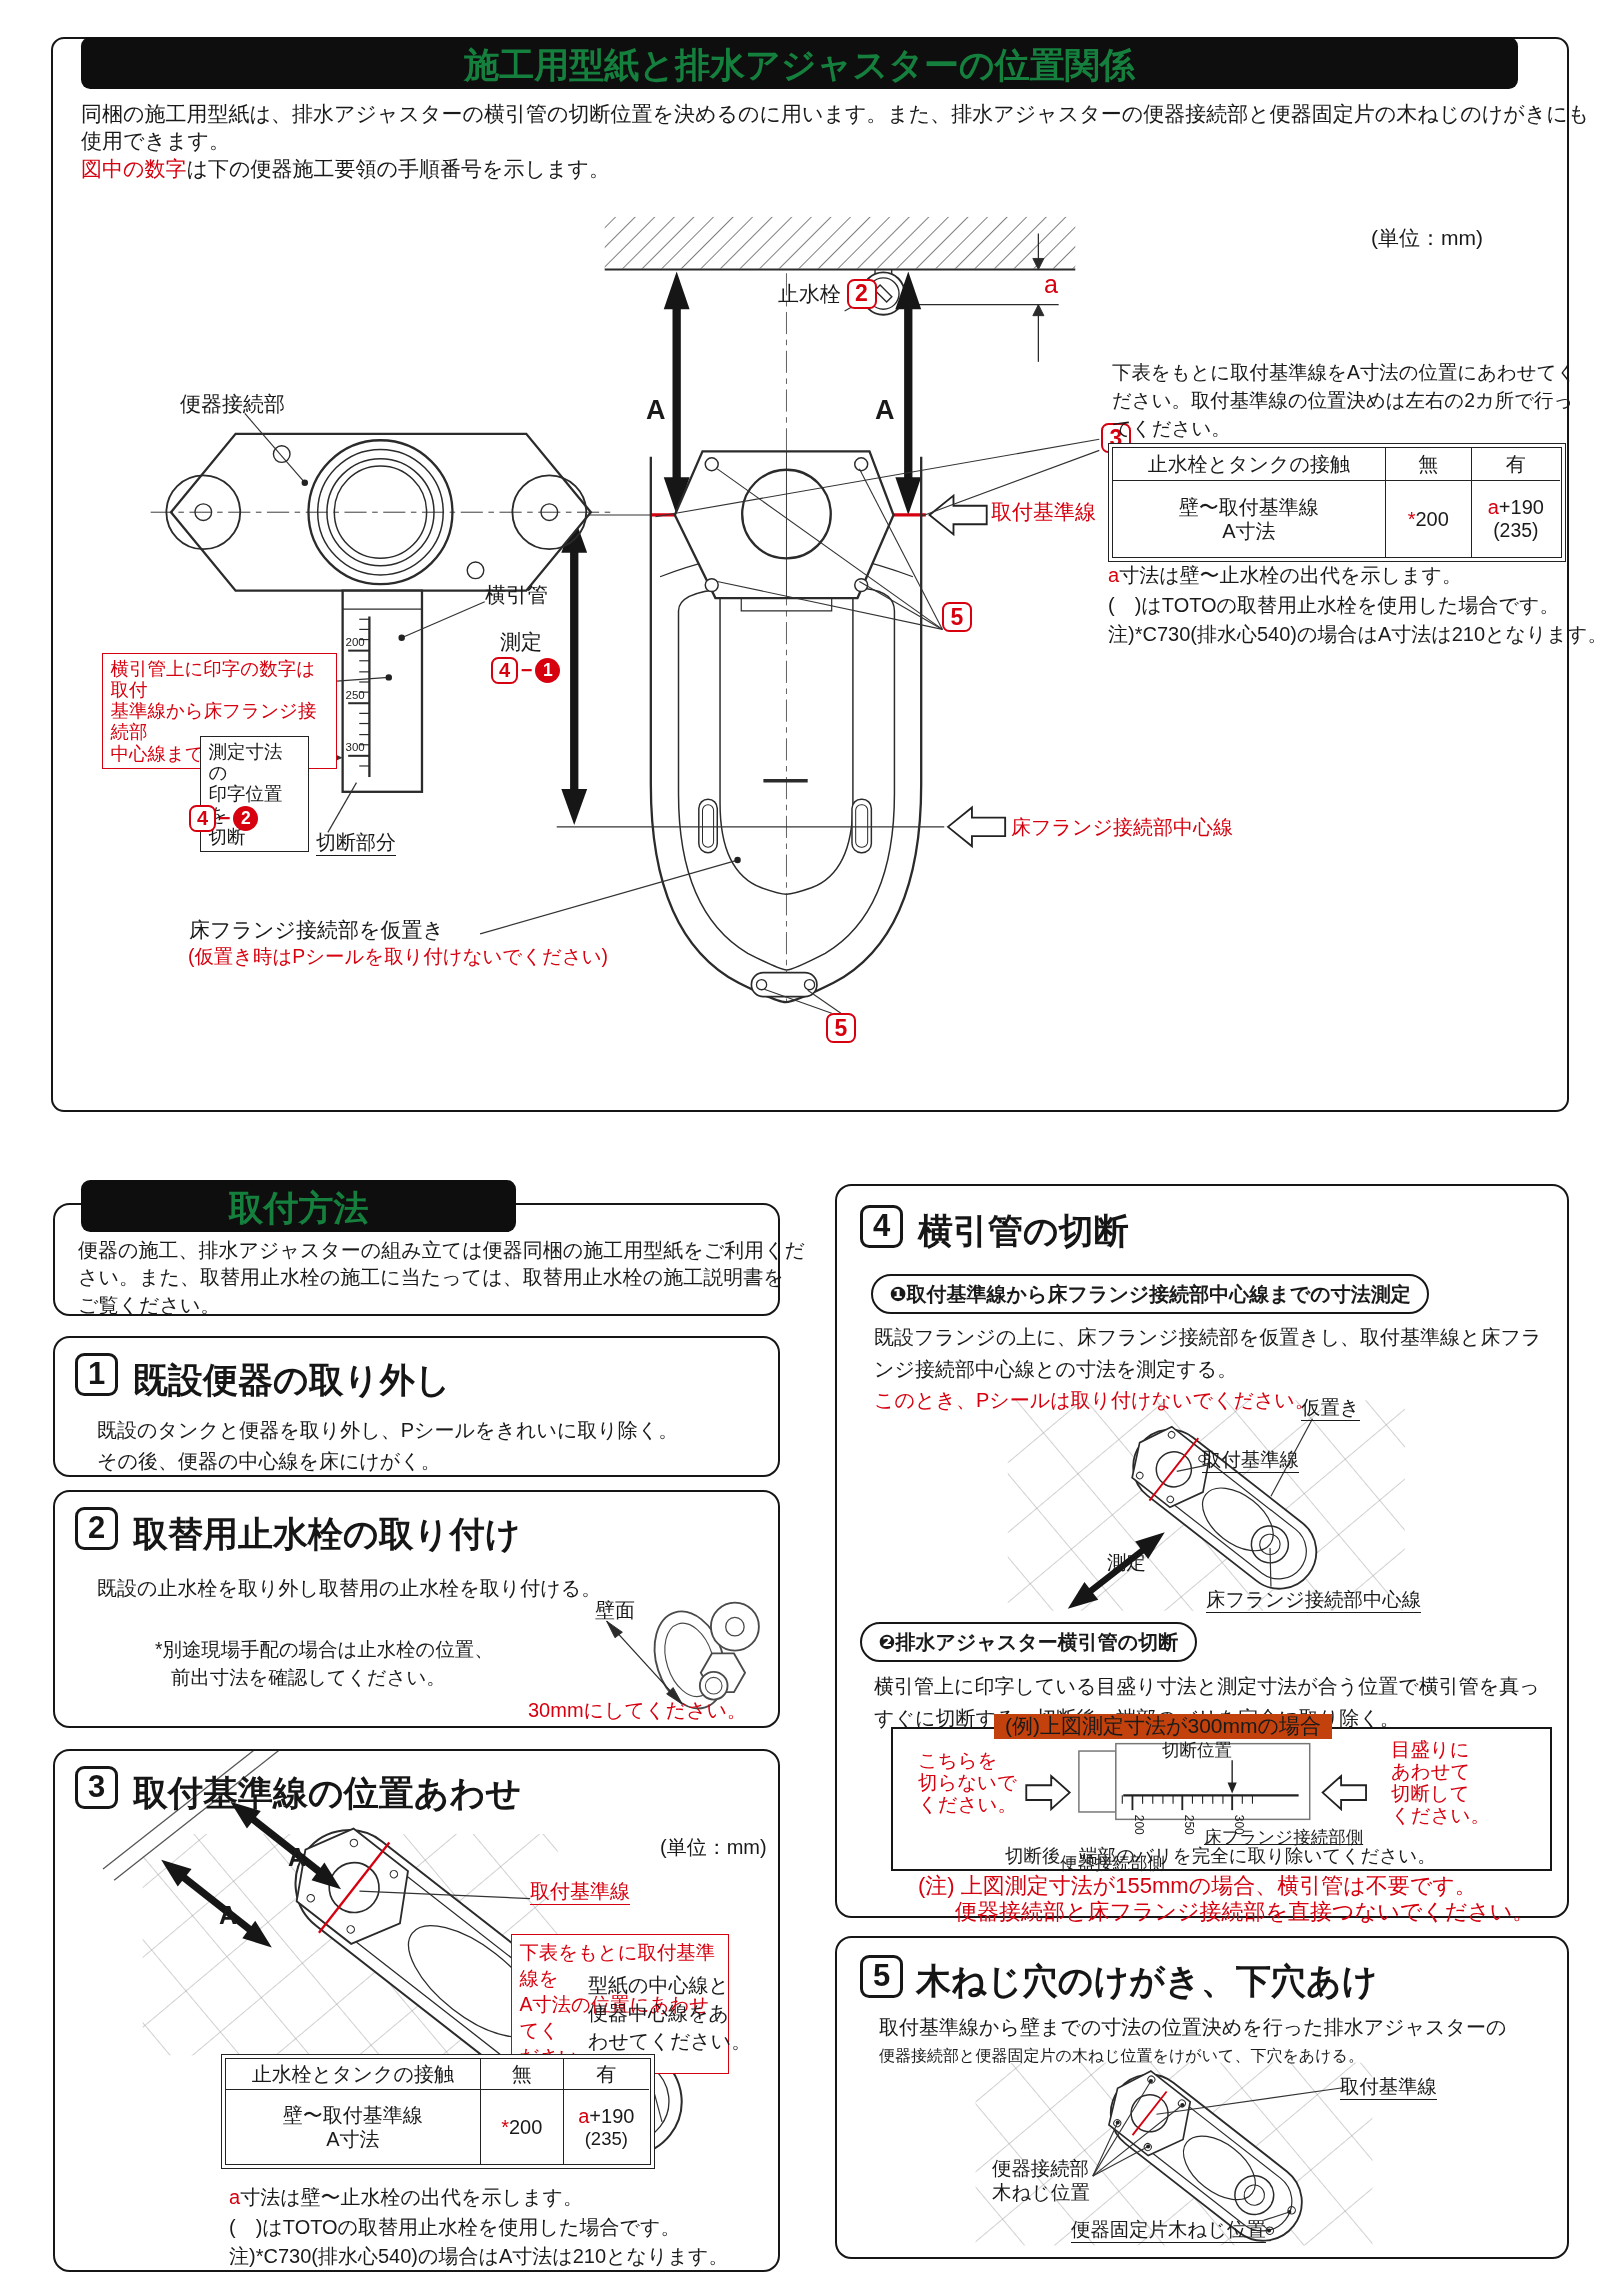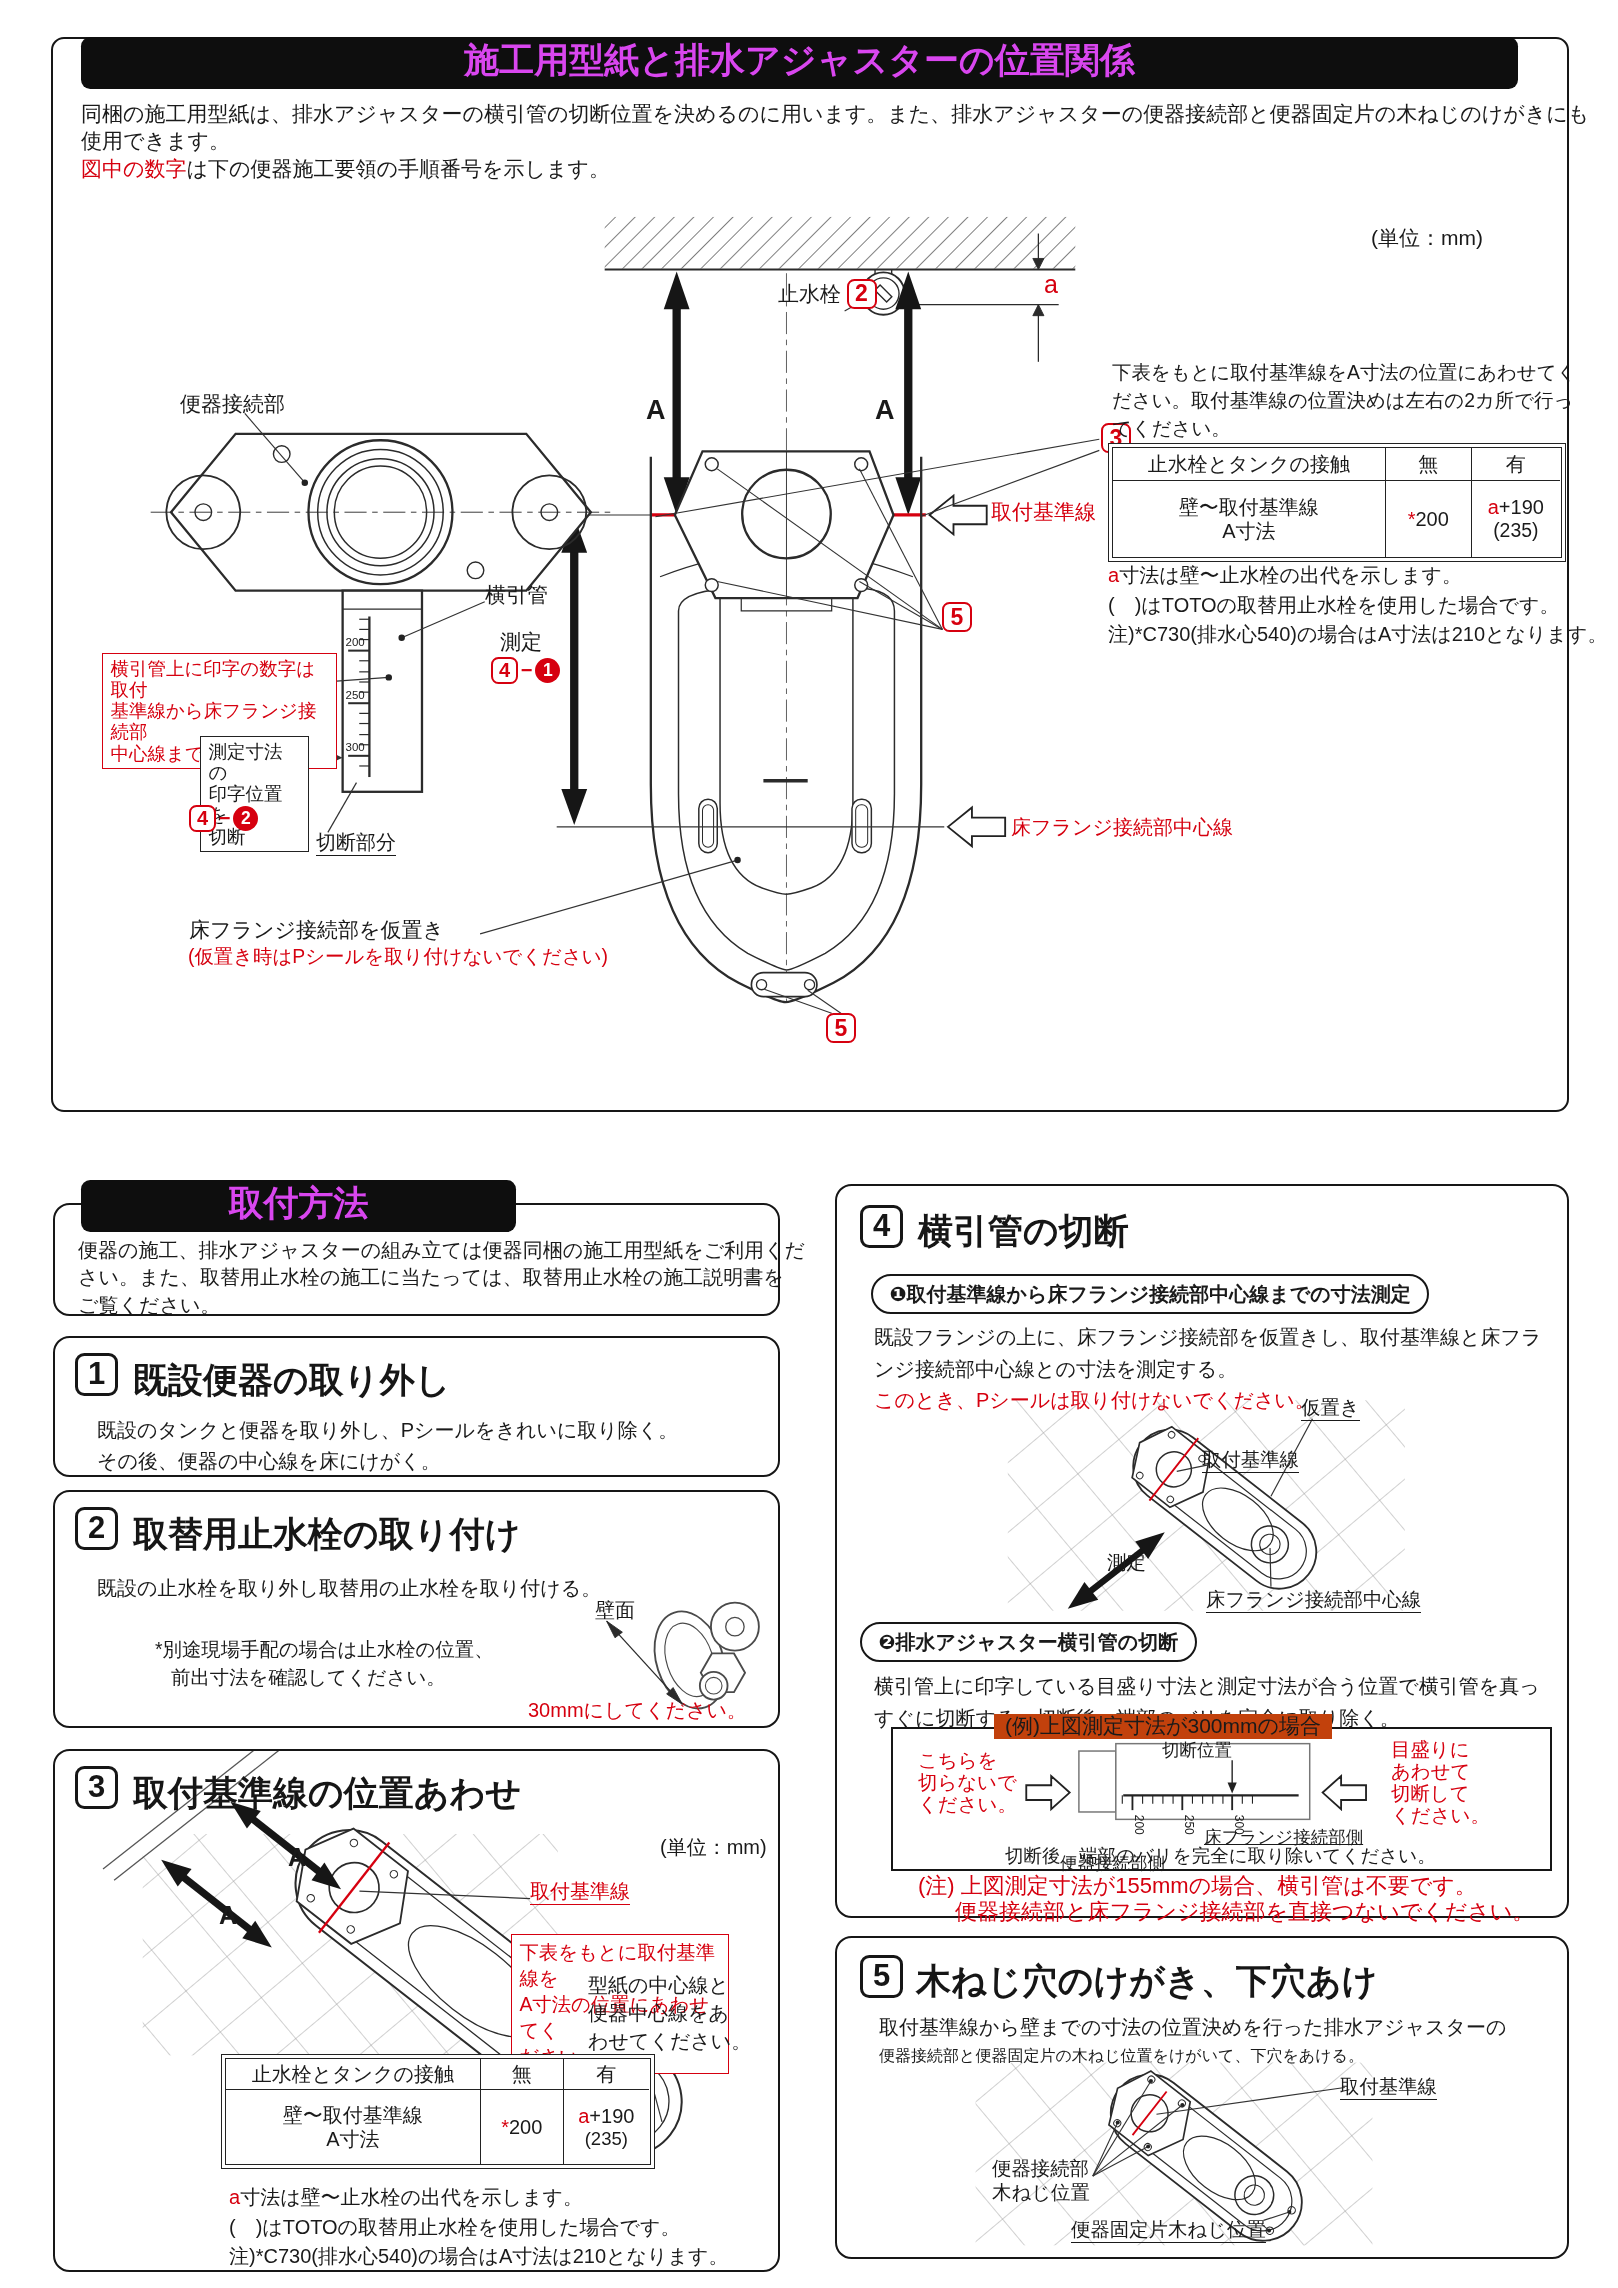--- a/index.html
+++ b/index.html
@@ -5,21 +5,21 @@
   html,body{margin:0;padding:0;background:#fff;}
   .page{position:relative;width:1619px;height:2289px;background:#fff;overflow:hidden;
         font-family:"Liberation Sans","DejaVu Sans",sans-serif;color:#1a1a1a;}
   .abs{position:absolute;}
   .lbl{position:absolute;white-space:nowrap;line-height:1.18;}
   .t{color:#1a1a1a;}
   .r{color:#d6000f;}
   .b{font-weight:bold;}
   .u{border-bottom:1.4px solid currentColor;padding-bottom:0.9px;}
   .box{position:absolute;border:2.8px solid #161616;border-radius:16.6px;background:#fff;box-sizing:border-box;}
-  .bar{position:absolute;background:#0e0e0e;border-radius:9.2px;color:#d946ef;display:flex;align-items:flex-start;justify-content:center;font-weight:bold;z-index:3;}
+  .bar{position:absolute;background:#0e0e0e;border-radius:9.2px;color:#15803d;display:flex;align-items:flex-end;justify-content:center;font-weight:bold;z-index:3;}
   .sq{position:absolute;width:43px;height:43px;border:3.2px solid #161616;border-radius:9.2px;background:#fff;
       display:flex;align-items:center;justify-content:center;font-weight:bold;font-size:31px;color:#161616;box-sizing:border-box;}
   .badge{display:inline-flex;align-items:center;justify-content:center;width:30px;height:30px;border:2.8px solid #d6000f;
          border-radius:7.4px;color:#d6000f;font-weight:bold;font-size:23px;background:#fff;box-sizing:border-box;}
   .badge.sm{width:27px;height:27px;font-size:20px;}
   .circ{display:inline-flex;align-items:center;justify-content:center;width:25px;height:25px;border-radius:50%;
         background:#d6000f;color:#fff;font-weight:bold;font-size:17.5px;}
   .pill{position:absolute;border:2.8px solid #161616;border-radius:922px;padding:4.6px 16.6px;font-size:20px;font-weight:bold;background:#fff;white-space:nowrap;}
   .rbox{position:absolute;border:1.8px solid #d6000f;color:#d6000f;background:#fff;padding:3.7px 7.4px;line-height:1.15;}
   .kbox{position:absolute;border:1.8px solid #222;color:#1a1a1a;background:#fff;padding:3.7px 7.4px;line-height:1.15;}

